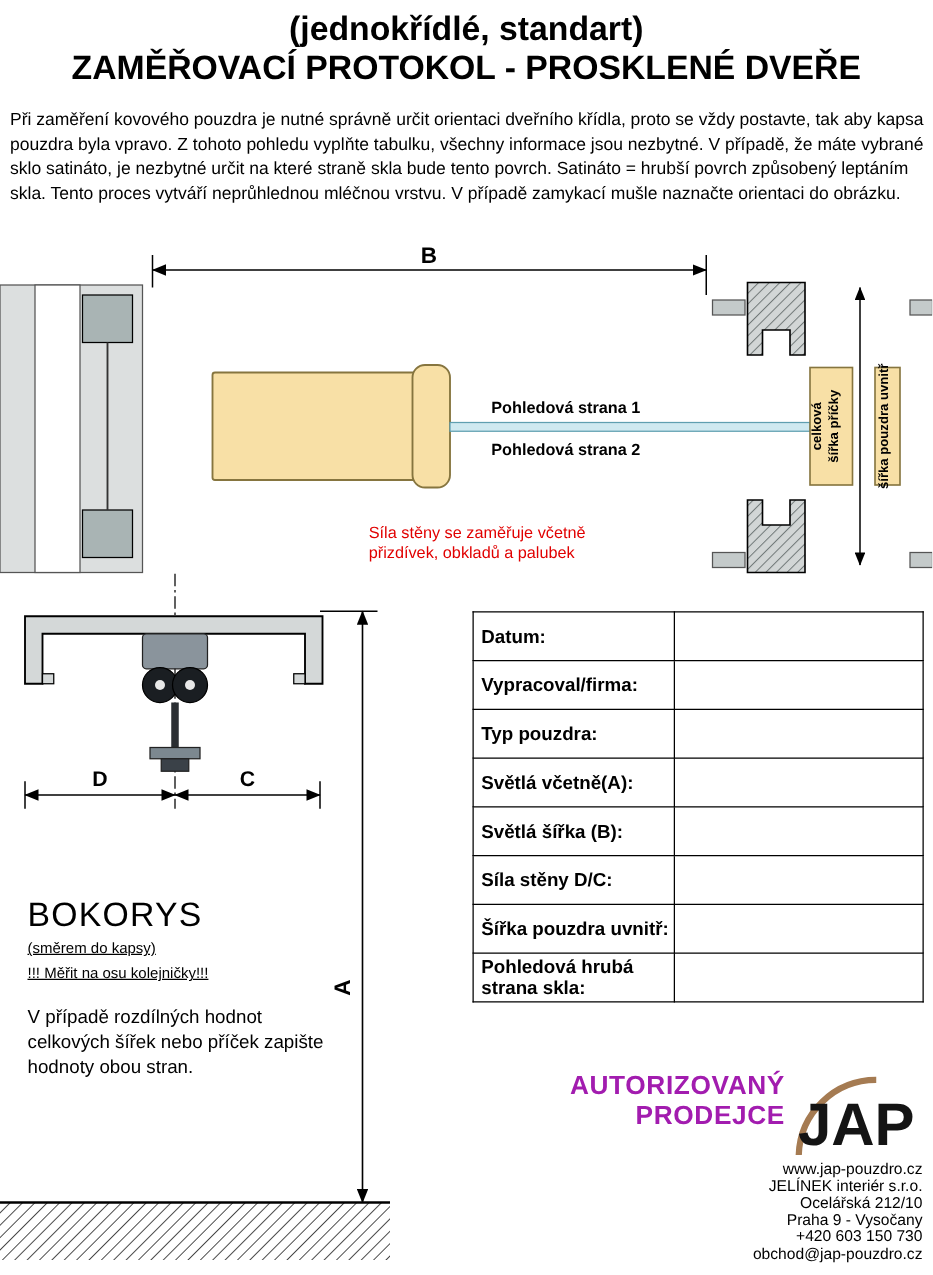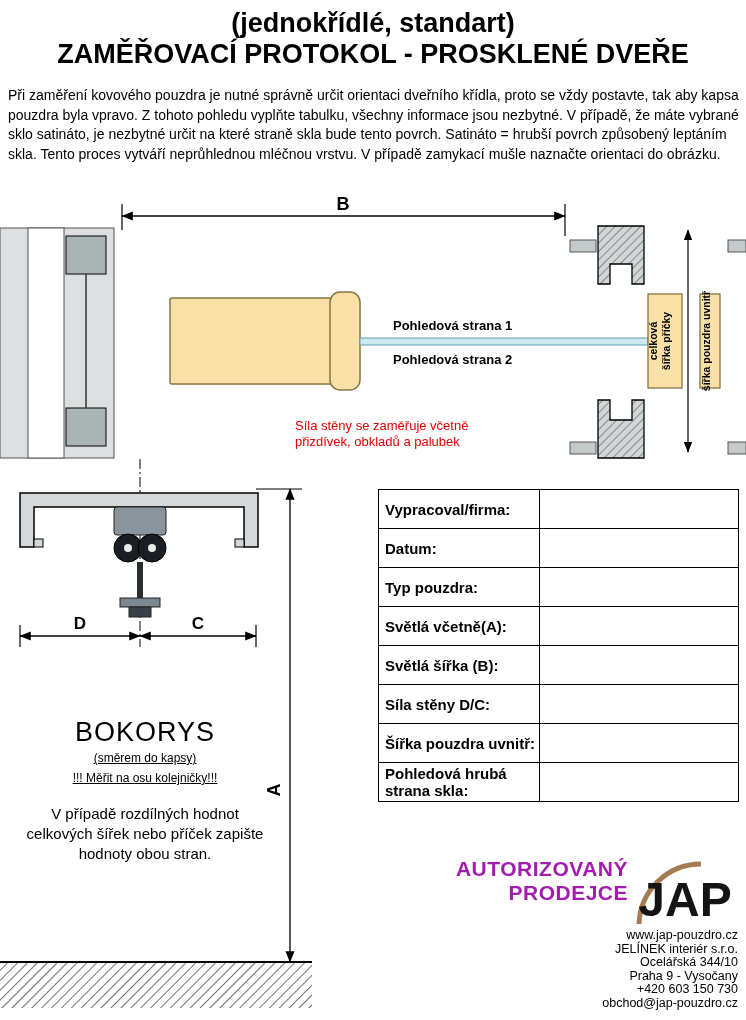--- a/index.html
+++ b/index.html
@@ -6,21 +6,21 @@
   .page{
     position:relative;width:746px;height:1020px;margin:0 auto;background:#fff;
     font-family:"Liberation Sans","DejaVu Sans",sans-serif;color:#000;overflow:hidden;
   }
   .title{position:absolute;top:8px;left:0;width:746px;text-align:center;}
   .title-line{font-weight:bold;font-size:27px;line-height:31px;}
   .intro{position:absolute;top:86px;left:8px;width:732px;font-size:14px;line-height:19.5px;margin:0;}
   .plan-svg{position:absolute;top:196px;left:0;}
   .side-svg{position:absolute;top:455px;left:0;}
   svg text{font-family:"Liberation Sans","DejaVu Sans",sans-serif;}
-  .bokorys-text{position:absolute;left:22px;top:716px;width:246px;text-align:center;}
+  .bokorys-text{position:absolute;left:22px;top:716px;width:246px;}
   .bokorys-h{font-size:27px;letter-spacing:1px;line-height:32px;}
   .bokorys-sub{font-size:12px;line-height:20px;text-decoration:underline;}
   .bokorys-note{font-size:15px;line-height:20px;margin-top:16px;}
   .form{position:absolute;left:378px;top:489px;border-collapse:collapse;table-layout:fixed;}
   .form td{border:1.4px solid #000;height:34px;vertical-align:middle;}
   .form td.lbl{width:152px;font-weight:bold;font-size:15px;line-height:17px;padding:2px 2px 2px 6px;}
   .form td.val{width:196px;}
   .authorized{position:absolute;left:436px;top:857px;width:192px;text-align:right;
     color:#a21caf;font-weight:bold;font-size:21px;line-height:24px;letter-spacing:0.5px;}
   .jap-logo{position:absolute;left:629px;top:854px;}
@@ -148,25 +148,25 @@
   <div class="bokorys-text">
     <div class="bokorys-h">BOKORYS</div>
     <div class="bokorys-sub">(směrem do kapsy)</div>
     <div class="bokorys-sub">!!! Měřit na osu kolejničky!!!</div>
     <div class="bokorys-note">V případě rozdílných hodnot celkových šířek nebo příček zapište hodnoty obou stran.</div>
   </div>
 
   <table class="form">
     <tbody>
       <tr>
+        <td class="lbl">Datum:</td>
+        <td class="val"></td>
+      </tr>
+      <tr>
         <td class="lbl">Vypracoval/firma:</td>
-        <td class="val"></td>
-      </tr>
-      <tr>
-        <td class="lbl">Datum:</td>
         <td class="val"></td>
       </tr>
       <tr>
         <td class="lbl">Typ pouzdra:</td>
         <td class="val"></td>
       </tr>
       <tr>
         <td class="lbl">Světlá včetně(A):</td>
         <td class="val"></td>
       </tr>
@@ -195,19 +195,19 @@
   </div>
 
   <svg class="jap-logo" width="112" height="76" viewBox="0 0 112 76">
     <path d="M10,70 A62,62 0 0 1 72,10" fill="none" stroke="#a57b52" stroke-width="5"></path>
     <text x="56" y="62" text-anchor="middle" font-size="48" font-weight="bold" fill="#141414">JAP</text>
   </svg>
 
   <div class="contact">
     <div>www.jap-pouzdro.cz</div>
     <div>JELÍNEK interiér s.r.o.</div>
-    <div>Ocelářská 344/10</div>
+    <div>Ocelářská 212/10</div>
     <div>Praha 9 - Vysočany</div>
     <div>+420 603 150 730</div>
     <div>obchod@jap-pouzdro.cz</div>
   </div>
 
 </div>
 
 </body></html>

